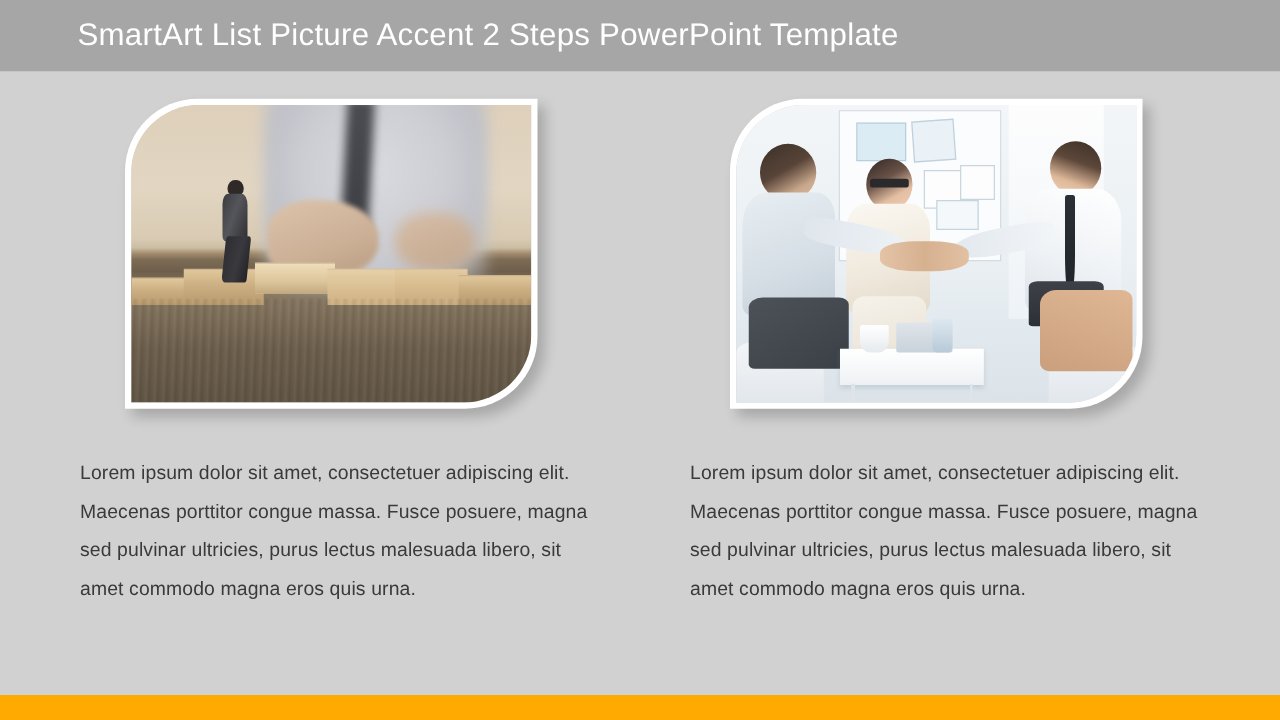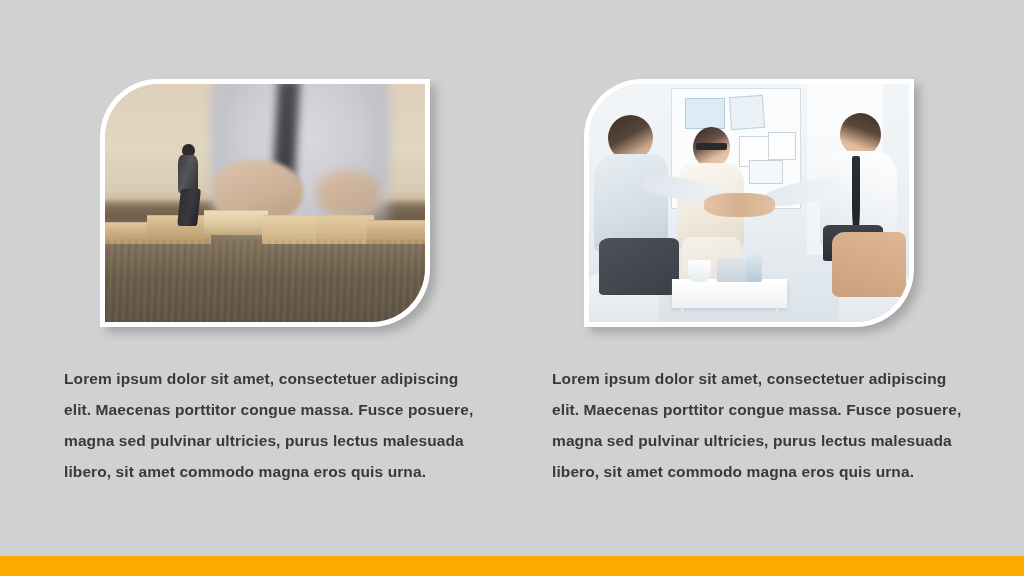--- a/index.html
+++ b/index.html
@@ -52,21 +52,20 @@
     top: 57px;
     width: 1024px;
     height: 499px;
   }
 
   .column {
     position: absolute;
     top: 0;
     width: 430px;
     height: 499px;
-    font-weight: bold;
   }
   .column-left  { left: 64px; }
   .column-right { left: 548px; }
 
   
   .picture-frame {
     position: absolute;
     top: 22px;
     left: 36px;
     width: 330px;
@@ -436,20 +435,23 @@
     width: 1024px;
     height: 20px;
     background: #ffaa00;
   }
 </style>
 </head>
 <body>
 
 <div class="slide">
 
+  <div class="header-band">
+    <div class="slide-title">SmartArt List Picture Accent 2 Steps PowerPoint Template</div>
+  </div>
 
   <div class="columns">
 
     <div class="column column-left">
 
       <div class="picture-frame">
         <div class="picture-inner">
           <div class="photo-blocks">
             <div class="blur-person"></div>
             <div class="blur-tie"></div>

